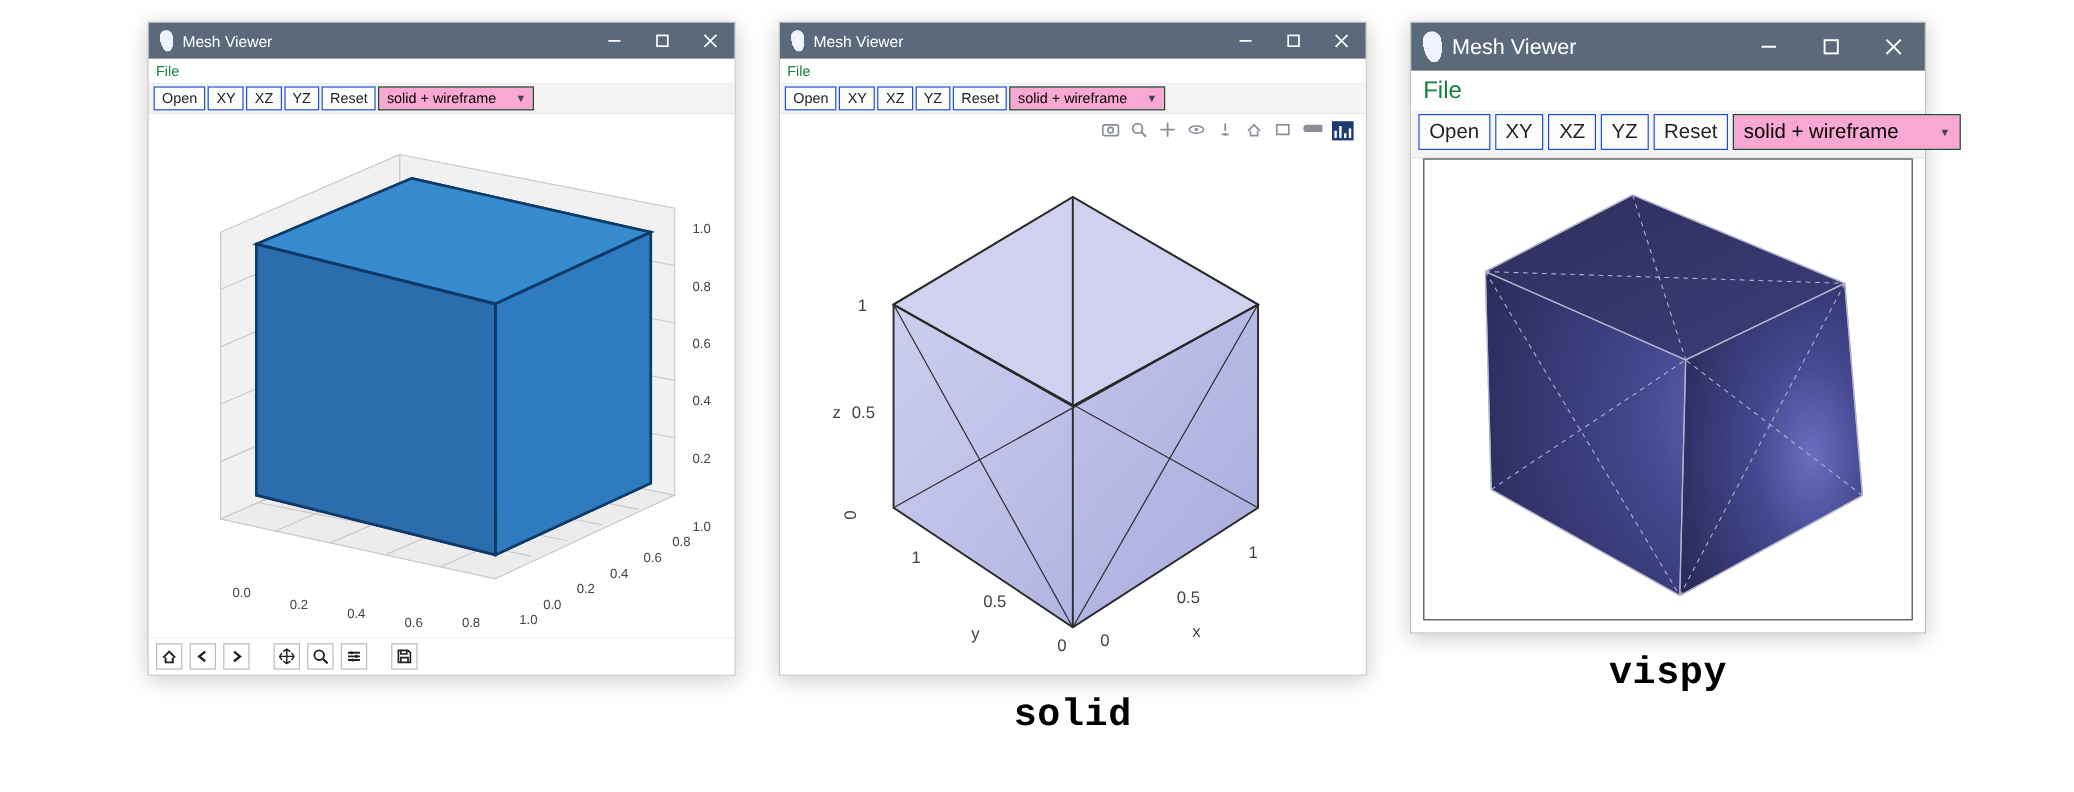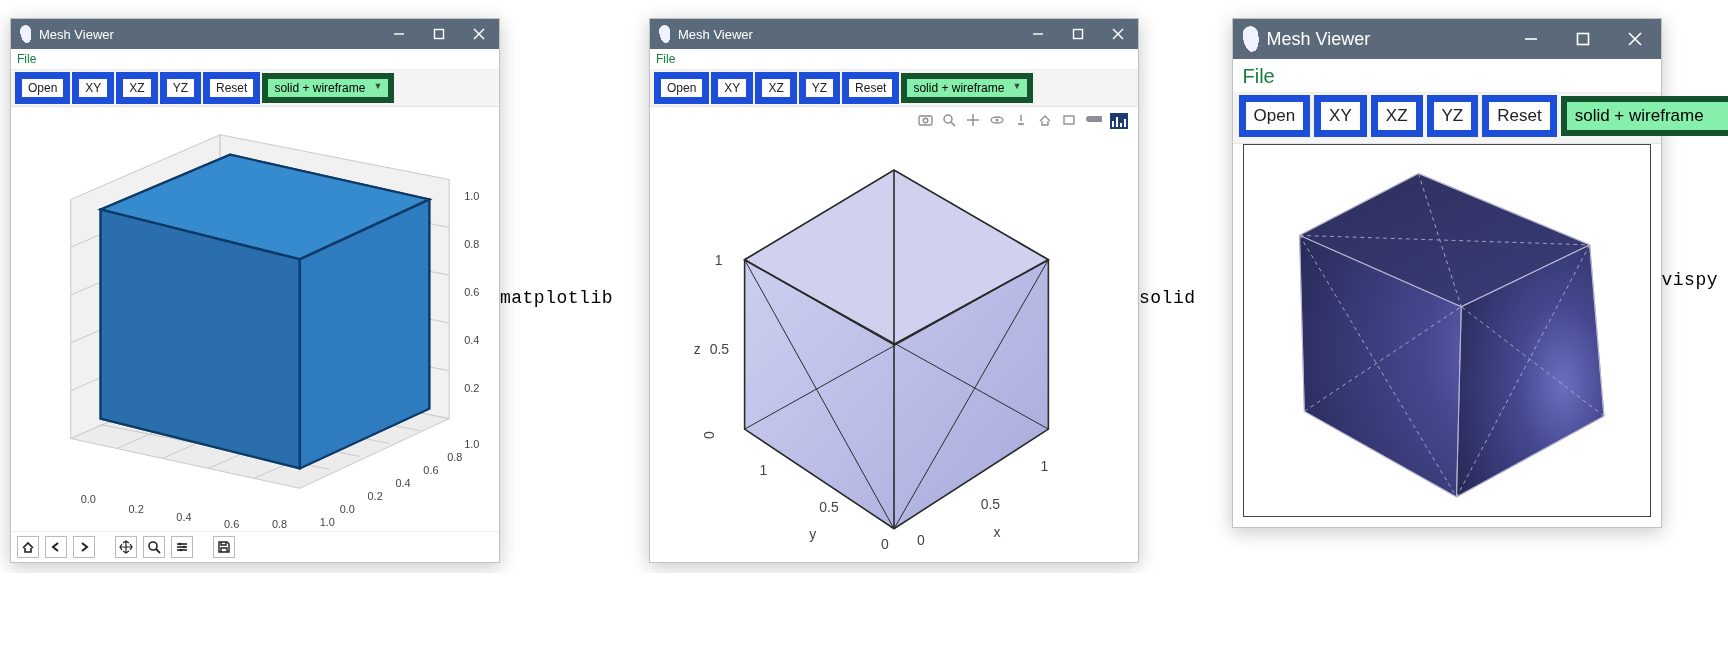--- a/index.html
+++ b/index.html
@@ -11,29 +11,30 @@
     width: 1728px;
   }
   .row {
     display: flex;
     gap: 36px;
     justify-content: center;
     align-items: flex-start;
   }
   .panel {
     display: flex;
-    flex-direction: row;
+    flex-direction: column;
     align-items: center;
   }
   .caption {
     margin-top: 14px;
     font-family: "Courier New", monospace;
-    font-size: 18px;
+    font-size: 32px;
     letter-spacing: 0.5px;
     color: #000;
+    font-weight: bold;
   }
   
   .window {
     border: 1px solid #c2c2c2;
     background: #fff;
     box-shadow: 0 4px 18px rgba(0,0,0,0.22);
     display: flex;
     flex-direction: column;
   }
   .w-reg { width: 490px; height: 545px; }
@@ -85,32 +86,32 @@
     background: #f4f4f4;
     padding: 2px 4px;
     display:flex;
     align-items:center;
     gap: 2px;
     border-bottom: 1px solid #e4e4e4;
     flex-shrink:0;
   }
   .toolbar .btn {
     background: #fdfdfd;
-    border: 7px solid #1d4ed8;
+    border: 1px solid #1d4ed8;
     font-size: 12px;
     padding: 2px 6px;
     color:#222;
   }
   .toolbar .sel {
-    background: #86efac;
-    border: 6px solid #14532d;
+    background: #f9a8d4;
+    border: 1px solid #14532d;
     font-size: 12px;
     padding: 2px 6px;
     min-width: 130px;
-    display:flex; gap:8px;
+    display:flex; align-items:center; gap:8px;
   }
   .toolbar .sel::after{
     content:"▼"; font-size:9px; margin-left:auto; color:#444;
   }
   .canvas {
     flex: 1;
     background:#fff;
     position: relative;
     overflow:hidden;
   }
@@ -294,21 +295,20 @@
             </svg>
           </div>
         <div style="width:8px"></div>
         <div class="ico">
             <svg width="14" height="14">
               <path d="M2 2 H10 L12 4 V12 H2 Z M4 2 V5 H9 V2 M4 12 V8 H10 V12" fill="none" stroke="#222" stroke-width="1.4"></path>
             </svg>
           </div>
       </div>
     </div>
-    <div class="caption">matplotlib</div>
   </div>
 
   <div class="panel">
     <div class="window w-reg">
       <div class="titlebar">
         <span class="feather"></span>
         <span>Mesh Viewer</span>
         <span class="spacer"></span>
         <div class="controls">
           <div class="ctl">

